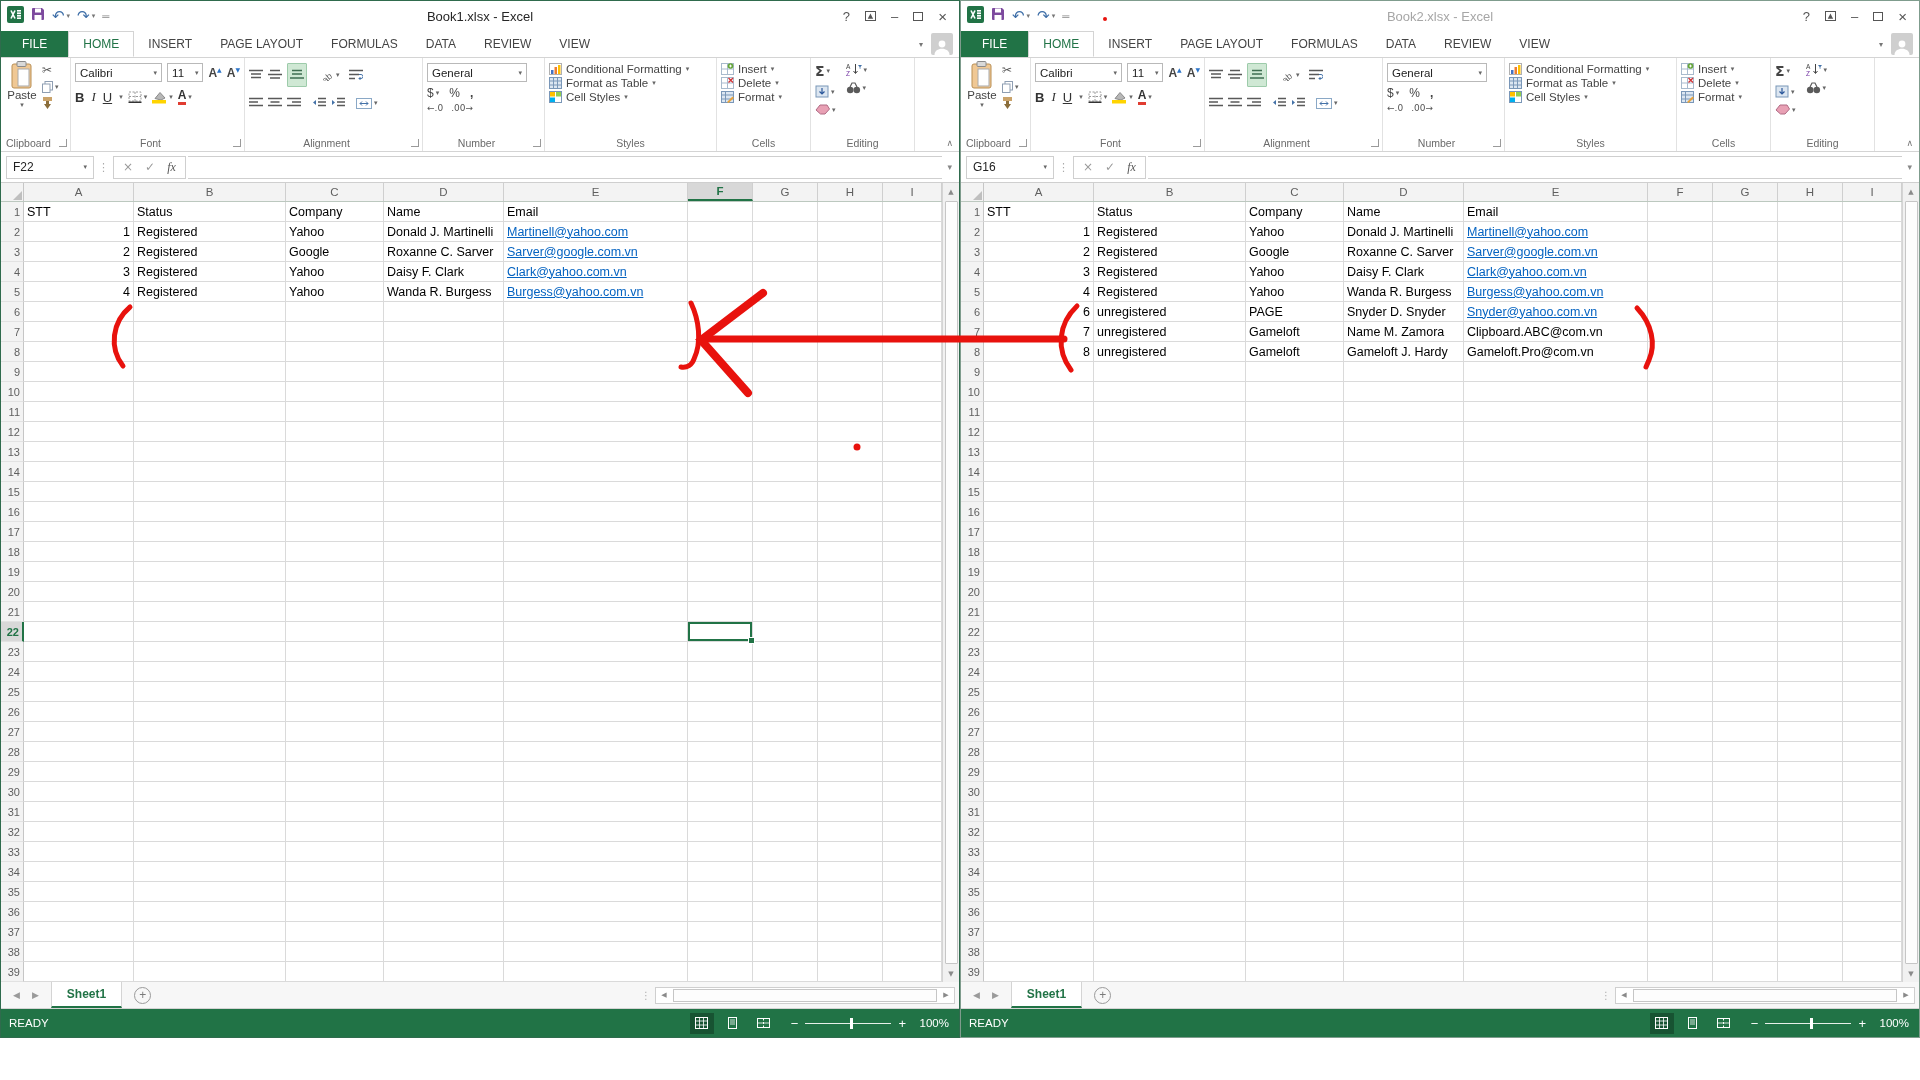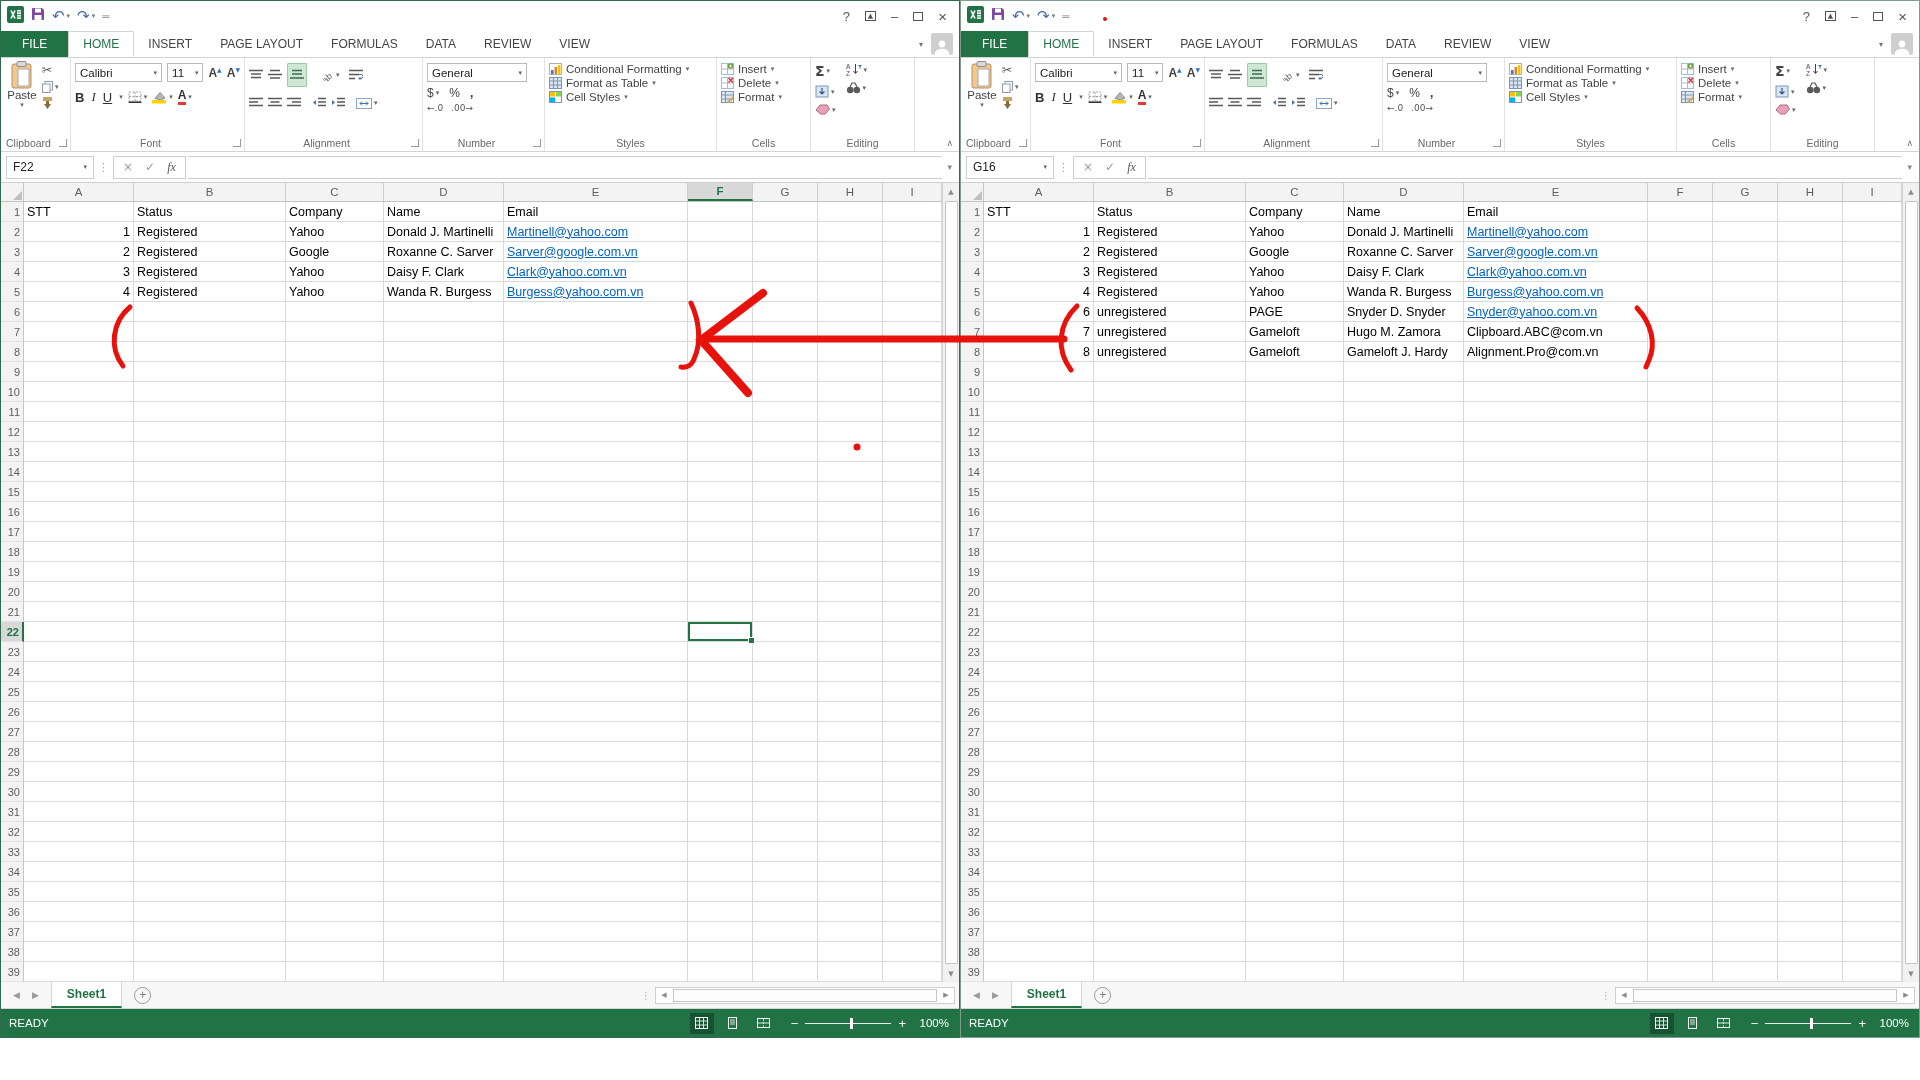--- a/index.html
+++ b/index.html
@@ -183,20 +183,21 @@
         <span class="ibtn">
             <span class="undo sym">↶</span>
             <span class="dd sym">▾</span>
           </span>
         <span class="ibtn">
             <span class="redo sym">↷</span>
             <span class="dd sym">▾</span>
           </span>
         <span class="qat-sep">═</span>
       </div>
+      <div class="title">Book1.xlsx - Excel</div>
       <div class="win-controls">
         <span>?</span>
         <span class="wc-rdo sym">▲</span>
         <span>–</span>
         <span class="wc-max"></span>
         <span class="wc-close">×</span>
       </div>
     </div>
 
     <div class="tabrow">
@@ -1111,20 +1112,21 @@
         <span class="ibtn">
             <span class="undo sym">↶</span>
             <span class="dd sym">▾</span>
           </span>
         <span class="ibtn">
             <span class="redo sym">↷</span>
             <span class="dd sym">▾</span>
           </span>
         <span class="qat-sep">═</span>
       </div>
+      <div class="title">Book2.xlsx - Excel</div>
       <div class="win-controls">
         <span>?</span>
         <span class="wc-rdo sym">▲</span>
         <span>–</span>
         <span class="wc-max"></span>
         <span class="wc-close">×</span>
       </div>
     </div>
 
     <div class="tabrow">
@@ -1578,21 +1580,21 @@
             <div class="cell num" style="width: 110px;">
               <span>7</span>
             </div>
             <div class="cell" style="width: 152px;">
               <span>unregistered</span>
             </div>
             <div class="cell" style="width: 98px;">
               <span>Gameloft</span>
             </div>
             <div class="cell" style="width: 120px;">
-              <span>Hugo M. Zamora</span>
+              <span>Name M. Zamora</span>
             </div>
             <div class="cell" style="width: 184px;">
               <span>Clipboard.ABC@com.vn</span>
             </div>
             <div class="cell" style="width: 65px;"></div>
             <div class="cell" style="width: 65px;"></div>
             <div class="cell" style="width: 65px;"></div>
             <div class="cell" style="flex: 1 1 0%;"></div>
           </div>
           <div class="grow">
@@ -1603,21 +1605,21 @@
             <div class="cell" style="width: 152px;">
               <span>unregistered</span>
             </div>
             <div class="cell" style="width: 98px;">
               <span>Gameloft</span>
             </div>
             <div class="cell" style="width: 120px;">
               <span>Gameloft J. Hardy</span>
             </div>
             <div class="cell" style="width: 184px;">
-              <span>Alignment.Pro@com.vn</span>
+              <span>Gameloft.Pro@com.vn</span>
             </div>
             <div class="cell" style="width: 65px;"></div>
             <div class="cell" style="width: 65px;"></div>
             <div class="cell" style="width: 65px;"></div>
             <div class="cell" style="flex: 1 1 0%;"></div>
           </div>
           <div class="grow">
             <div class="rn">9</div>
             <div class="cell" style="width: 110px;"></div>
             <div class="cell" style="width: 152px;"></div>

